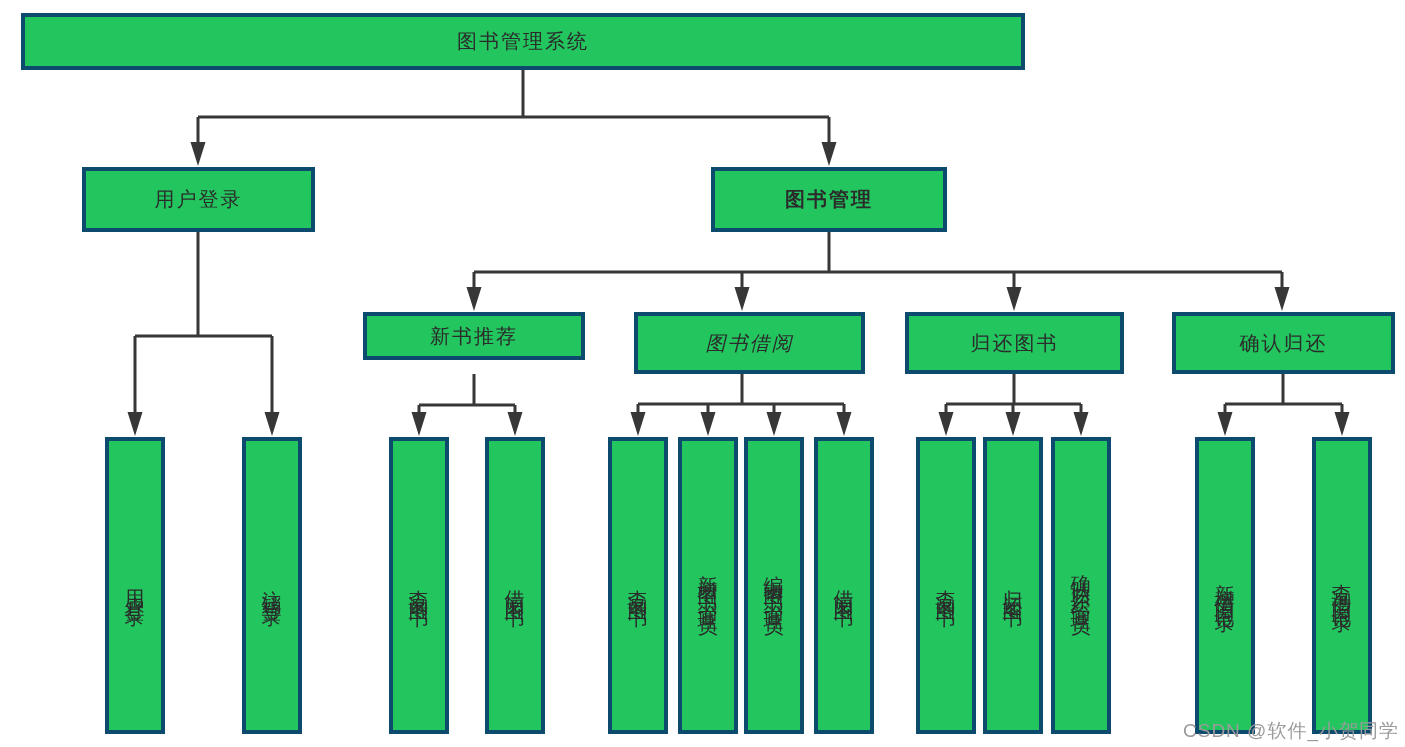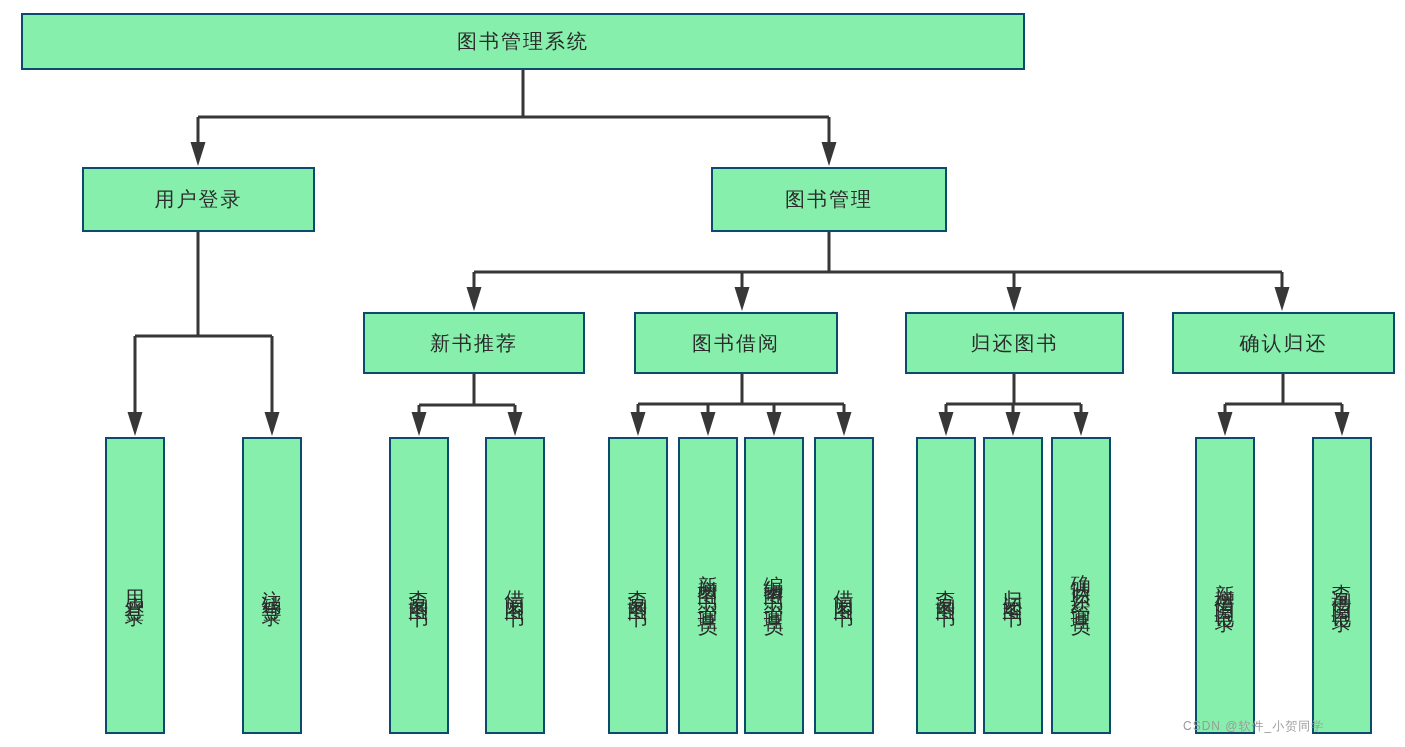--- a/index.html
+++ b/index.html
@@ -17,22 +17,22 @@
     color: #2b2b2b;
   }
   #connectors {
     position: absolute;
     left: 0; top: 0;
     width: 1405px; height: 747px;
   }
   .node {
     position: absolute;
     box-sizing: border-box;
-    background: #86efac;
-    border: 2px solid #0c4a6e;
+    background: #22c55e;
+    border: 4px solid #0c4a6e;
     display: flex;
     align-items: center;
     justify-content: center;
     text-align: right;
   }
   .hbox {
     font-size: 20px;
     letter-spacing: 2px;
   }
   .vbox span {
@@ -40,21 +40,21 @@
     text-orientation: upright;
     font-size: 20px;
     line-height: 1.1;
     letter-spacing: 6px;
     white-space: nowrap;
   }
   .watermark {
     position: absolute;
     left: 1183px;
     top: 718px;
-    font-size: 12px;
+    font-size: 19px;
     letter-spacing: 1px;
     color: #9b9b9b;
     white-space: nowrap;
   }
 </style>
 </head>
 <body>
 
 <div id="canvas">
 
@@ -85,24 +85,24 @@
       <polygon points="1005.5,412 1020.5,412 1013,436"></polygon>
       <polygon points="1073.5,412 1088.5,412 1081,436"></polygon>
       <polygon points="1217.5,412 1232.5,412 1225,436"></polygon>
       <polygon points="1334.5,412 1349.5,412 1342,436"></polygon>
     </g>
   </svg>
 
   <div class="node hbox" style="left:21px; top:13px; width:1004px; height:57px;">图书管理系统</div>
 
   <div class="node hbox" style="left:82px; top:167px; width:233px; height:65px;">用户登录</div>
-  <div class="node hbox" style="left:711px; top:167px; width:236px; height:65px;">图书管理</div>
+  <div class="node hbox" style="left:711px; top:167px; width:236px; height:65px;font-weight:bold;">图书管理</div>
 
-  <div class="node hbox" style="left:363px; top:312px; width:222px; height:62px;">新书推荐</div>
-  <div class="node hbox" style="left:634px; top:312px; width:204px; height:62px;">图书借阅</div>
+  <div class="node hbox" style="left:363px; top:312px; width:222px; height:48px;">新书推荐</div>
+  <div class="node hbox" style="left:634px; top:312px; width:231px; height:62px;font-style:italic;">图书借阅</div>
   <div class="node hbox" style="left:905px; top:312px; width:219px; height:62px;">归还图书</div>
   <div class="node hbox" style="left:1172px; top:312px; width:223px; height:62px;">确认归还</div>
 
   <div class="node vbox" style="left:105px; top:437px; width:60px; height:297px;">
     <span>用户登录</span>
   </div>
   <div class="node vbox" style="left:242px; top:437px; width:60px; height:297px;">
     <span>注销登录</span>
   </div>
 

